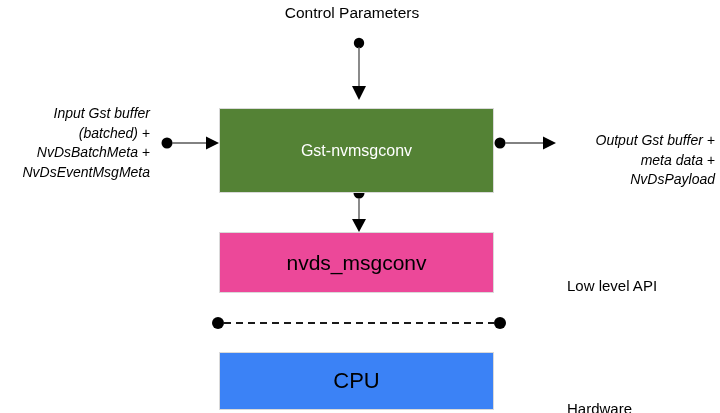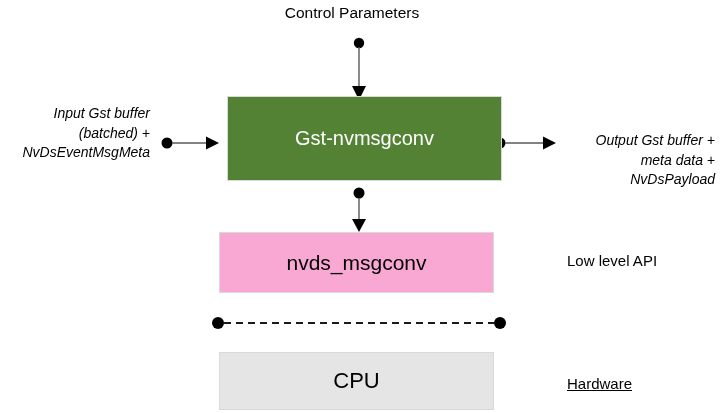--- a/index.html
+++ b/index.html
@@ -28,36 +28,37 @@
   .block {
     position: absolute;
     left: 219px;
     width: 275px;
     border: 1px solid #d9d9d9;
     box-sizing: border-box;
     display: flex;
     align-items: center;
     justify-content: center;
   }
-  .block-gst  { top: 96px; height: 85px; font-size: 20px; margin-left: 8px; }
+  .block-gst  { top: 108px; height: 85px; font-size: 16px; }
   .block-nvds { top: 232px; height: 61px; font-size: 21px; }
   .block-cpu  { top: 352px; height: 58px; font-size: 22px; }
   .side-text {
     position: absolute;
     font-size: 14px;
     line-height: 19.5px;
     font-style: italic;
   }
   .side-text.left  { left: 10px;  top: 104px; width: 140px; text-align: right; }
   .side-text.right { left: 565px; top: 104px; width: 150px; text-align: right; margin-top: 27px; }
   .annotation {
     position: absolute;
     left: 567px;
     font-size: 15px;
     white-space: nowrap;
+    margin-top: 25px;
   }
   .annotation.low-level { top: 252px; }
   .annotation.hardware  { top: 375px; text-decoration: underline; }
 </style>
 </head>
 <body>
 
 <div class="canvas">
 
   <svg class="connector-layer" viewBox="0 0 720 413" xmlns="http://www.w3.org/2000/svg">
@@ -92,31 +93,32 @@
       <circle cx="500" cy="323" r="6" fill="#000000"></circle>
     </g>
   </svg>
 
   <div class="top-label">Control Parameters</div>
 
   <div class="block block-gst" style="background-color: rgb(84, 130, 53); color: rgb(255, 255, 255);">
     <span>Gst-nvmsgconv</span>
   </div>
 
-  <div class="block block-nvds" style="background-color: #f9a8d4; color: rgb(0, 0, 0);">
+  <div class="block block-nvds" style="background-color: #ec4899; color: rgb(0, 0, 0);">
     <span>nvds_msgconv</span>
   </div>
 
-  <div class="block block-cpu" style="background-color: #e5e5e5; color: rgb(0, 0, 0);">
+  <div class="block block-cpu" style="background-color: #3b82f6; color: rgb(0, 0, 0);">
     <span>CPU</span>
   </div>
 
   <div class="side-text left">
     <div>Input Gst buffer</div>
     <div>(batched) +</div>
+    <div>NvDsBatchMeta +</div>
     <div>NvDsEventMsgMeta</div>
   </div>
 
   <div class="side-text right">
     <div>Output Gst buffer +</div>
     <div>meta data +</div>
     <div>NvDsPayload</div>
   </div>
 
   <div class="annotation low-level">Low level API</div>

